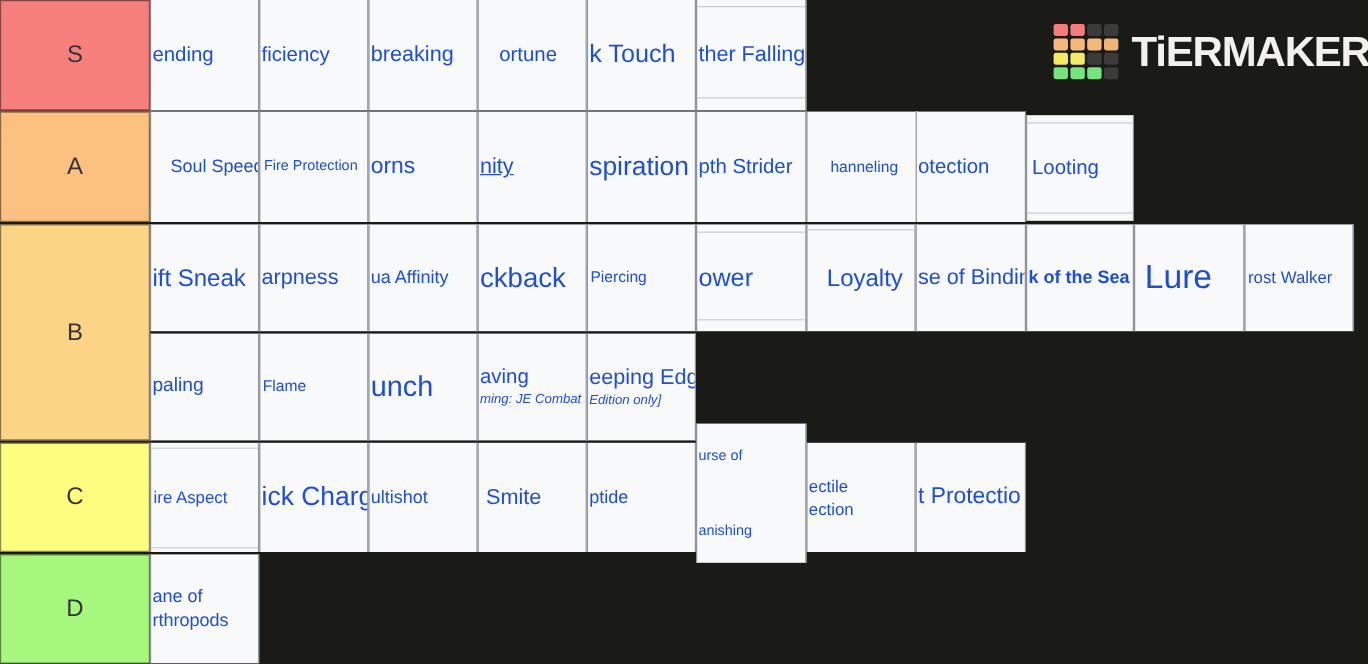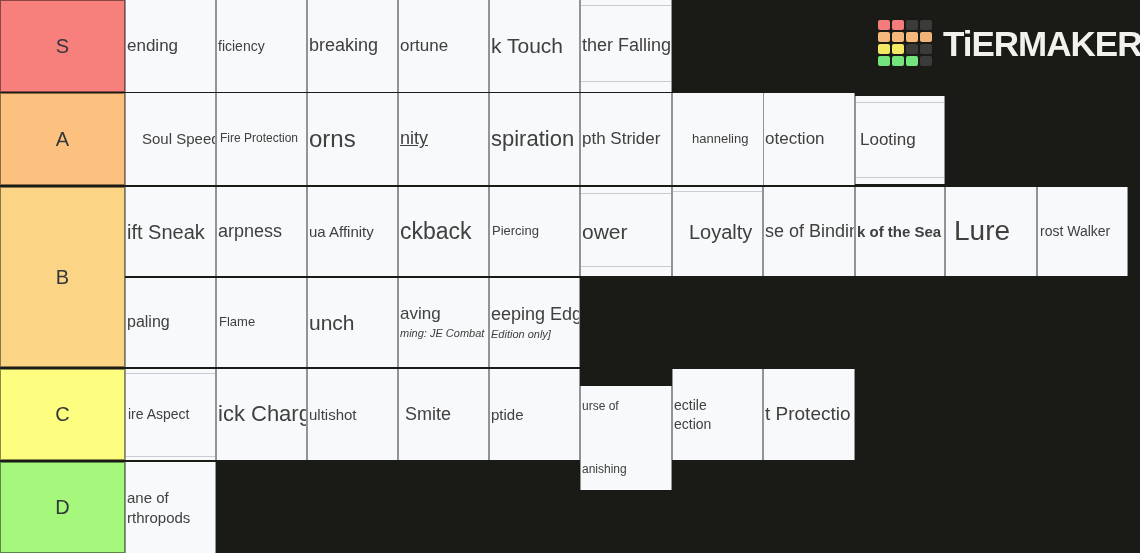--- a/index.html
+++ b/index.html
@@ -14,21 +14,21 @@
     display:flex;align-items:center;justify-content:center;
     font-size:20px;color:#33373c;
     box-shadow:inset 0 0 0 1px rgba(0,0,0,.45);
     box-sizing:border-box;
   }
   .card{
     position:absolute;background:#f8f9fa;
     border-left:1px solid #8f949b;border-right:1px solid #8f949b;
     box-sizing:border-box;overflow:hidden;
     display:flex;flex-direction:column;justify-content:center;align-items:flex-start;
-    color:#404040;
+    color:#1d4ed8;
   }
   .card .main{line-height:1.3;white-space:nowrap;}
   .card .sub{font-style:italic;white-space:nowrap;line-height:1.5;}
   .hairline{position:absolute;left:0;right:0;height:1px;background:#c9cdd2;}
   .logo{
     position:absolute;left:878px;top:19px;height:48px;
     display:flex;align-items:center;gap:11px;
   }
   .logo-grid{
     display:grid;grid-template-columns:repeat(4,12px);grid-auto-rows:10px;gap:2px;
@@ -41,45 +41,45 @@
 </style>
 </head>
 <body>
 
 <div id="board">
     <div class="tier-label" style="top: 0px; height: 92px; background: rgb(248, 128, 124);">S</div>
     <div class="card" style="top: 0px; height: 92px; left: 125px; width: 91px; padding-left: 1px;">
       <span class="main" style="font-size: 17px;">ending</span>
     </div>
     <div class="card" style="top: 0px; height: 92px; left: 216px; width: 91px; padding-left: 1px;">
-      <span class="main" style="font-size: 14px;">ficiency</span>
+      <span class="main" style="font-size: 17px;">ficiency</span>
     </div>
     <div class="card" style="top: 0px; height: 92px; left: 307px; width: 91px; padding-left: 1px;">
       <span class="main" style="font-size: 18px;">breaking</span>
     </div>
-    <div class="card" style="top: 0px; height: 92px; left: 398px; width: 91px; padding-left: 1px;">
+    <div class="card" style="top: 0px; height: 92px; left: 398px; width: 91px; padding-left: 17px;">
       <span class="main" style="font-size: 17px;">ortune</span>
     </div>
     <div class="card" style="top: 0px; height: 92px; left: 489px; width: 91px; padding-left: 1px;">
       <span class="main" style="font-size: 21px;">k Touch</span>
     </div>
     <div class="card" style="top: 0px; height: 92px; left: 580px; width: 92px; padding-left: 1px;">
       <span class="main" style="font-size: 18px;">ther Falling</span>
       <div class="hairline" style="top: 5px;"></div>
       <div class="hairline" style="top: 81px;"></div>
     </div>
     <div class="tier-label" style="top: 93px; height: 92px; background: rgb(252, 193, 126);">A</div>
     <div class="card" style="top: 93px; height: 92px; left: 125px; width: 91px; padding-left: 16px;">
       <span class="main" style="font-size: 15px;">Soul Speed</span>
     </div>
     <div class="card" style="top: 93px; height: 92px; left: 216px; width: 91px; padding-left: 3px;">
       <span class="main" style="font-size: 12px;">Fire Protection</span>
     </div>
     <div class="card" style="top: 93px; height: 92px; left: 307px; width: 91px; padding-left: 1px;">
-      <span class="main" style="font-size: 24px;">orns</span>
+      <span class="main" style="font-size: 19px;">orns</span>
     </div>
     <div class="card" style="top: 93px; height: 92px; left: 398px; width: 91px; padding-left: 1px;">
       <span class="main" style="font-size: 18px; text-decoration: underline;">nity</span>
     </div>
     <div class="card" style="top: 93px; height: 92px; left: 489px; width: 91px; padding-left: 1px;">
       <span class="main" style="font-size: 22px;">spiration</span>
     </div>
     <div class="card" style="top: 93px; height: 92px; left: 580px; width: 92px; padding-left: 1px;">
       <span class="main" style="font-size: 17px;">pth Strider</span>
     </div>
@@ -131,21 +131,21 @@
     <div class="card" style="top: 187px; height: 89px; left: 1037px; width: 91px; padding-left: 2px;">
       <span class="main" style="font-size: 14px;">rost Walker</span>
     </div>
     <div class="card" style="top: 278px; height: 89px; left: 125px; width: 91px; padding-left: 1px;">
       <span class="main" style="font-size: 16px;">paling</span>
     </div>
     <div class="card" style="top: 278px; height: 89px; left: 216px; width: 91px; padding-left: 2px;">
       <span class="main" style="font-size: 13px;">Flame</span>
     </div>
     <div class="card" style="top: 278px; height: 89px; left: 307px; width: 91px; padding-left: 1px;">
-      <span class="main" style="font-size: 21px;">unch</span>
+      <span class="main" style="font-size: 24px;">unch</span>
     </div>
     <div class="card" style="top: 278px; height: 89px; left: 398px; width: 91px; padding-left: 1px;">
       <span class="main" style="font-size: 17px;">aving</span>
       <span class="sub" style="font-size: 11px;">ming: JE Combat</span>
     </div>
     <div class="card" style="top: 278px; height: 89px; left: 489px; width: 91px; padding-left: 1px;">
       <span class="main" style="font-size: 18px;">eeping Edge</span>
       <span class="sub" style="font-size: 11px;">Edition only]</span>
     </div>
     <div class="tier-label" style="top: 369px; height: 91px; background: rgb(253, 254, 127);">C</div>
@@ -159,21 +159,21 @@
     </div>
     <div class="card" style="top: 369px; height: 91px; left: 307px; width: 91px; padding-left: 1px;">
       <span class="main" style="font-size: 15px;">ultishot</span>
     </div>
     <div class="card" style="top: 369px; height: 91px; left: 398px; width: 91px; padding-left: 6px;">
       <span class="main" style="font-size: 18px;">Smite</span>
     </div>
     <div class="card" style="top: 369px; height: 91px; left: 489px; width: 91px; padding-left: 1px;">
       <span class="main" style="font-size: 15px;">ptide</span>
     </div>
-    <div class="card" style="top: 386px; height: 104px; left: 580px; width: 92px; padding-left: 1px; text-align: center;">
+    <div class="card" style="top: 353px; height: 116px; left: 580px; width: 92px; padding-left: 1px; text-align: center;">
       <span class="main" style="font-size: 12px;">urse of</span>
       <span class="main" style="font-size: 12px; margin-top: 47px;">anishing</span>
     </div>
     <div class="card" style="top: 369px; height: 91px; left: 672px; width: 91px; padding-left: 1px;">
       <span class="main" style="font-size: 14px;">ectile</span>
       <span class="main" style="font-size: 14px;">ection</span>
     </div>
     <div class="card" style="top: 369px; height: 91px; left: 763px; width: 92px; padding-left: 1px;">
       <span class="main" style="font-size: 19px;">t Protectio</span>
     </div>

